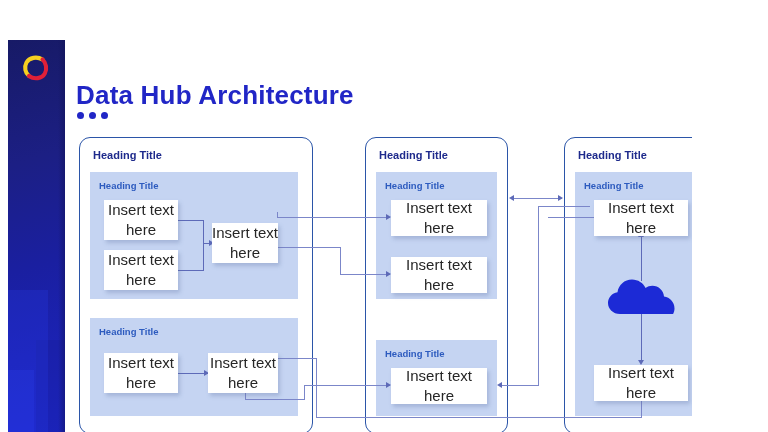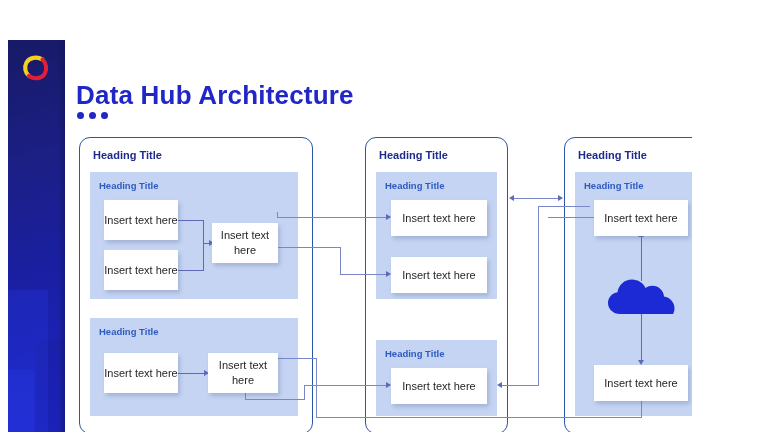--- a/index.html
+++ b/index.html
@@ -53,21 +53,21 @@
   .block-title{
     position:absolute;
     font-size:9.5px;font-weight:bold;color:#2d5bbf;white-space:nowrap;
   }
   .nodebox{
     position:absolute;
     background:#ffffff;
     box-sizing:border-box;
     display:flex;align-items:center;justify-content:center;
     text-align:center;
-    font-size:11px;color:#262626;line-height:1.32;
+    font-size:15px;color:#262626;line-height:1.32;
     box-shadow:2px 3px 4px rgba(90,110,160,.30);
   }
   .nodebox.pad{padding:0 5px;}
 
   
   .ln{position:absolute;background:#7b86c9;}
   .lh{height:1px;}
   .lv{width:1px;}
   .ln.strong{background:#5d6ab8;}
 

